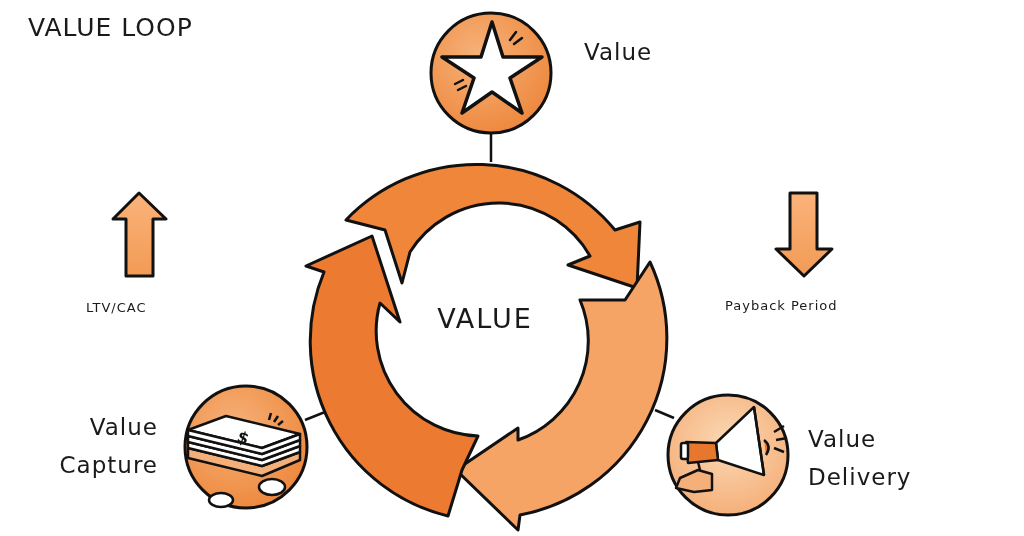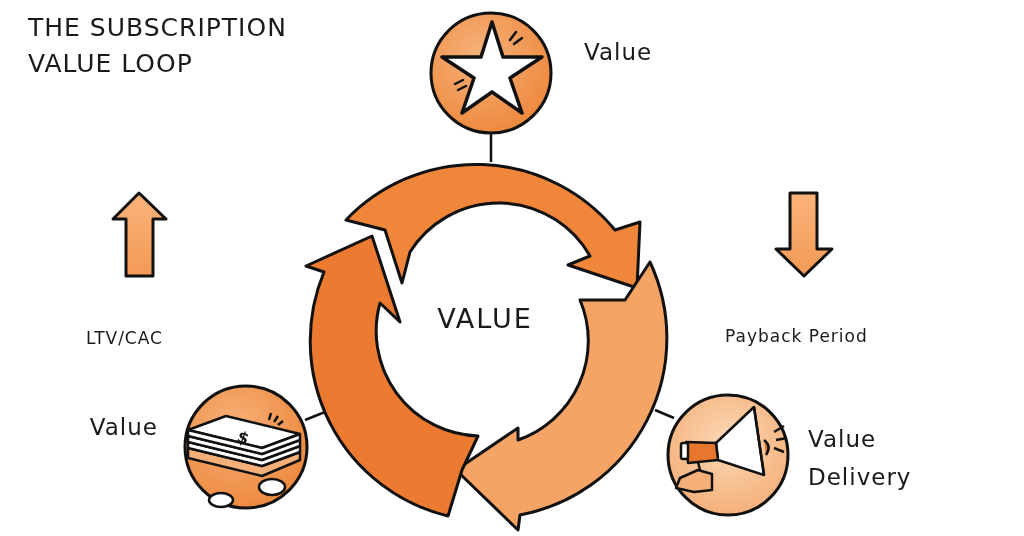--- a/index.html
+++ b/index.html
@@ -2,21 +2,21 @@
 <html><head>
 <meta charset="utf-8">
 <style>
   html, body { margin: 0; padding: 0; background: #ffffff; }
   body { width: 1024px; height: 536px; position: relative; overflow: hidden;
          font-family: "DejaVu Sans", sans-serif; color: #1a1a1a; }
   .abs { position: absolute; }
   #diagram { position: absolute; left: 0; top: 0; }
   .title { left: 28px; top: 10px; font-size: 25px; letter-spacing: 1px; line-height: 36px; font-weight: 400; }
   .label { font-size: 23px; line-height: 38px; letter-spacing: 1px; }
-  .small-label { font-size: 17px; letter-spacing: 1px; margin-top: 28px; }
+  .small-label { font-size: 13px; letter-spacing: 1px; }
   .center-text { left: 385px; top: 298px; width: 200px; text-align: center; font-size: 27px; line-height: 42px; letter-spacing: 2px; }
 </style>
 </head>
 <body>
 
 <svg id="diagram" width="1024" height="536" viewBox="0 0 1024 536">
   <defs>
     <radialGradient id="gLight" cx="50%" cy="40%" r="60%">
       <stop offset="0%" stop-color="#FBD9B6"></stop>
       <stop offset="100%" stop-color="#F5B07A"></stop>
@@ -98,35 +98,35 @@
       <line x1="776" y1="440" x2="787" y2="438"></line>
       <line x1="774" y1="448" x2="784" y2="452"></line>
     </g>
   </g>
 
   <path fill="url(#gArrow)" stroke="#111" stroke-width="3" stroke-linejoin="round" d="M 139 193 L 166 219 L 153 219 L 153 276 L 126 276 L 126 219 L 113 219 Z"></path>
   <path fill="url(#gArrow)" stroke="#111" stroke-width="3" stroke-linejoin="round" d="M 790 193 L 817 193 L 817 249 L 832 249 L 804 276 L 776 249 L 790 249 Z"></path>
 </svg>
 
 <div class="abs title">
-  <div>THE SUBSCRIPTION</div>
   <div>VALUE LOOP</div>
 </div>
 
 <div class="abs center-text">
   <div>VALUE</div>
 </div>
 
 <div class="abs label" style="left:584px; top:33px;">
   <div>Value</div>
 </div>
 
 <div class="abs label" style="left:808px; top:420px;">
   <div>Value</div>
   <div>Delivery</div>
 </div>
 
 <div class="abs label" style="left:30px; top:408px; width:128px; text-align:right;">
   <div>Value</div>
+  <div>Capture</div>
 </div>
 
 <div class="abs small-label" style="left:86px; top:300px;">LTV/CAC</div>
 <div class="abs small-label" style="left:725px; top:298px;">Payback Period</div>
 
 </body></html>

